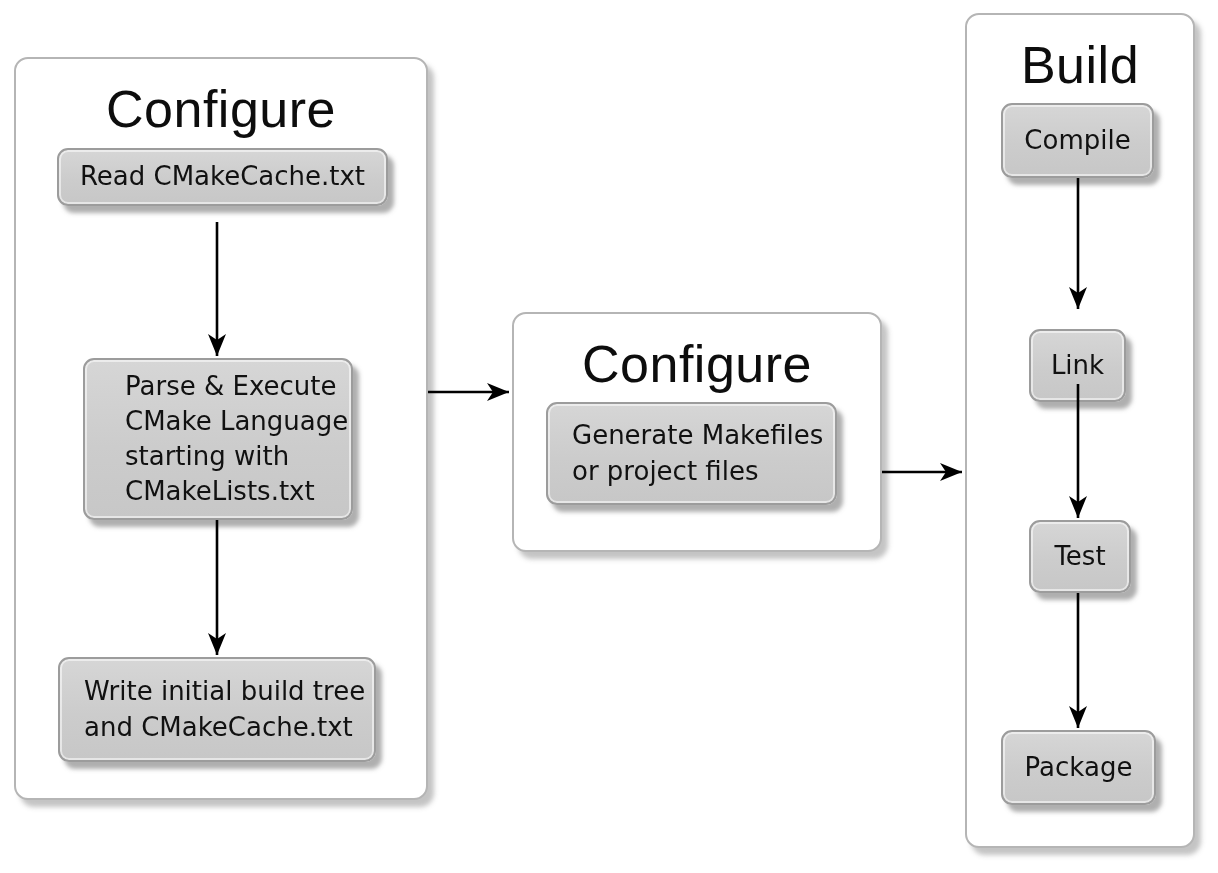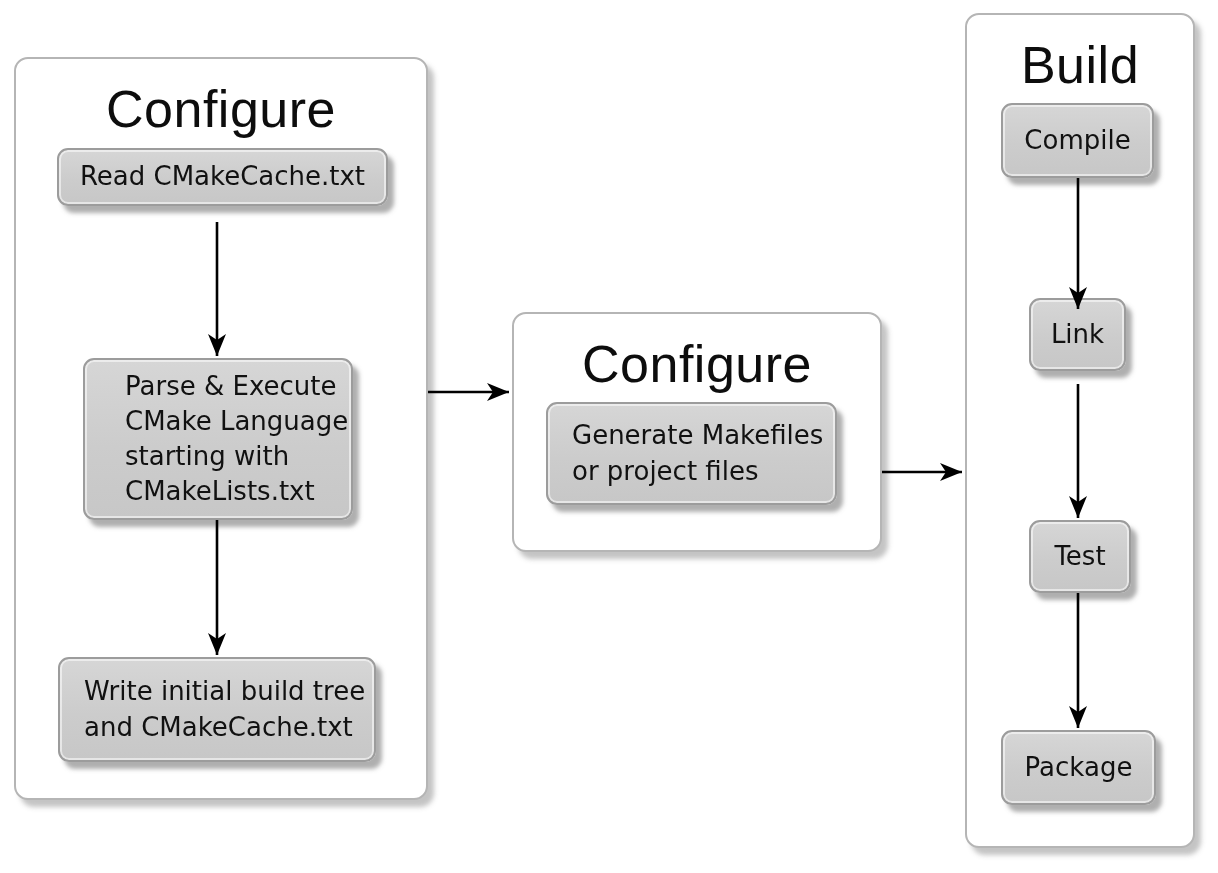--- a/index.html
+++ b/index.html
@@ -95,21 +95,21 @@
 CMakeLists.txt</div>
 
   <div class="node align-left" style="left:58px; top:657px; width:318px; height:105px; ">Write initial build tree
 and CMakeCache.txt</div>
 
   <div class="node align-left" style="left:546px; top:402px; width:291px; height:103px; ">Generate Makefiles
 or project files</div>
 
   <div class="node" style="left:1001px; top:103px; width:153px; height:75px;">Compile</div>
 
-  <div class="node" style="left:1029px; top:298px; width:97px; height:73px;">Link</div>
+  <div class="node" style="left:1029px; top:329px; width:97px; height:73px;">Link</div>
 
   <div class="node" style="left:1029px; top:520px; width:102px; height:73px;">Test</div>
 
   <div class="node" style="left:1001px; top:730px; width:155px; height:75px;">Package</div>
 
   <svg class="arrows" viewBox="0 0 1218 873" xmlns="http://www.w3.org/2000/svg">
     <defs>
       <marker id="arrowhead" markerUnits="userSpaceOnUse" markerWidth="24" markerHeight="20" refX="22" refY="9" orient="auto">
         <path d="M0,0 L22,9 L0,18 L6,9 Z" fill="#000000"></path>
       </marker>

